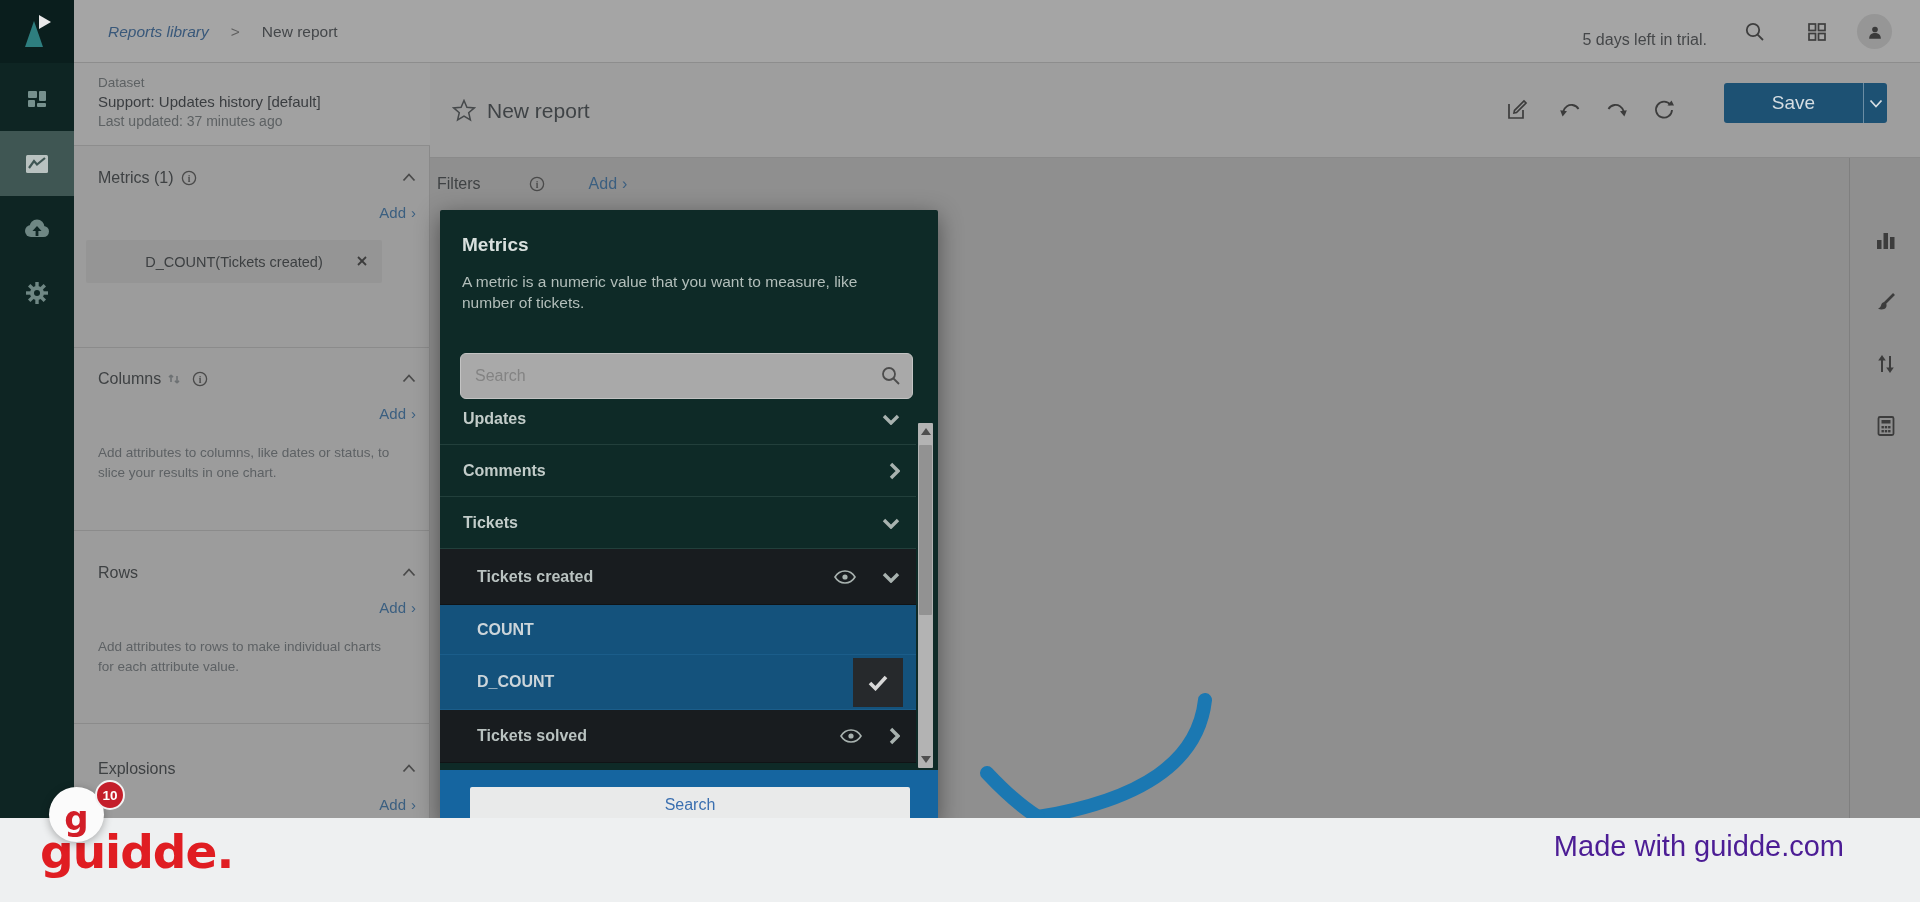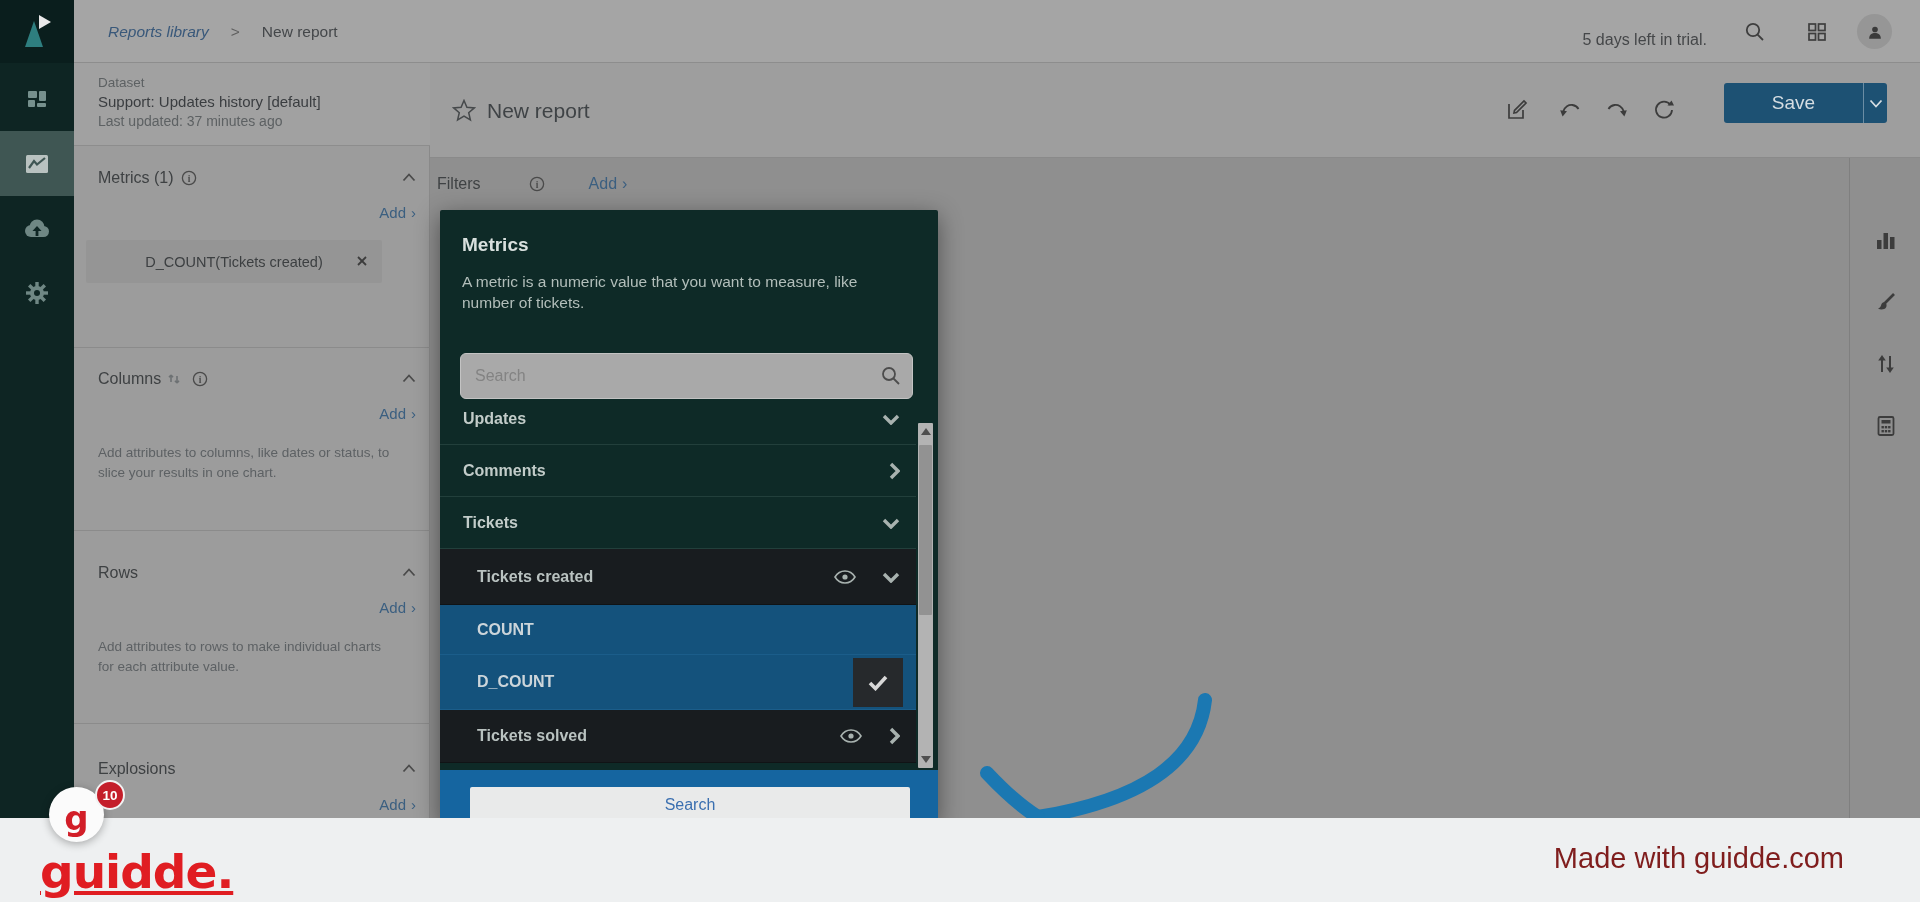--- a/index.html
+++ b/index.html
@@ -78,22 +78,22 @@
   .apply-btn { position:absolute; left:30px; top:17px; width:440px; height:44px; background:#e9eaea; border-radius:2px; display:flex; justify-content:center; font-size:16px; color:#3a6fb0; padding-top:9px; cursor:pointer; }
   .m-scroll { position:absolute; left:478px; top:213px; width:15px; height:345px; background:#b3b3b3; border-radius:1px; }
   .sc-up, .sc-dn { position:absolute; left:3px; width:0; height:0; border-left:5px solid transparent; border-right:5px solid transparent; cursor:pointer; }
   .sc-up { top:5px; border-bottom:7px solid #4f4f4f; }
   .sc-dn { bottom:5px; border-top:7px solid #4f4f4f; }
   .sc-thumb { position:absolute; left:1px; top:22px; width:13px; height:170px; background:#929292; border-radius:1px; cursor:grab; }
 
   
   .g-arrow { left:0; top:0; width:1920px; height:902px; pointer-events:none; z-index:6; }
   .g-footer { left:0; top:818px; width:1920px; height:84px; background:#eef0f1; z-index:20; }
-  .g-logo { position:absolute; left:40px; top:26px; font-size:47px; font-weight:bold; letter-spacing:-1px; color:#e01d22; font-family:"DejaVu Sans", sans-serif;text-decoration:underline; }
-  .g-made { position:absolute; right:76px; top:24px; font-size:29px; color:#7f1d1d; }
+  .g-logo { position:absolute; left:40px; top:6px; font-size:47px; font-weight:bold; letter-spacing:-1px; color:#e01d22; font-family:"DejaVu Sans", sans-serif; }
+  .g-made { position:absolute; right:76px; top:12px; font-size:29px; color:#4c1d95; }
   .g-bubble { left:49px; top:787px; width:55px; height:55px; border-radius:50%; background:#fbfbfb; box-shadow:0 2px 8px rgba(0,0,0,.3); z-index:30; display:flex; align-items:center; justify-content:center; cursor:pointer; }
   .g-bubble .g { font-size:34px; font-weight:bold; color:#d21e28; font-family:"DejaVu Sans", sans-serif; margin-top:6px; }
   .g-badge { left:95px; top:780px; width:30px; height:30px; border-radius:50%; background:#c41e2a; border:2px solid #f2f2f2; z-index:31; display:flex; align-items:center; justify-content:center; font-size:13.5px; font-weight:bold; color:#ffffff; }
 </style>
 </head>
 <body>
 
 <div class="screen">
 
   <div class="abs rail">

